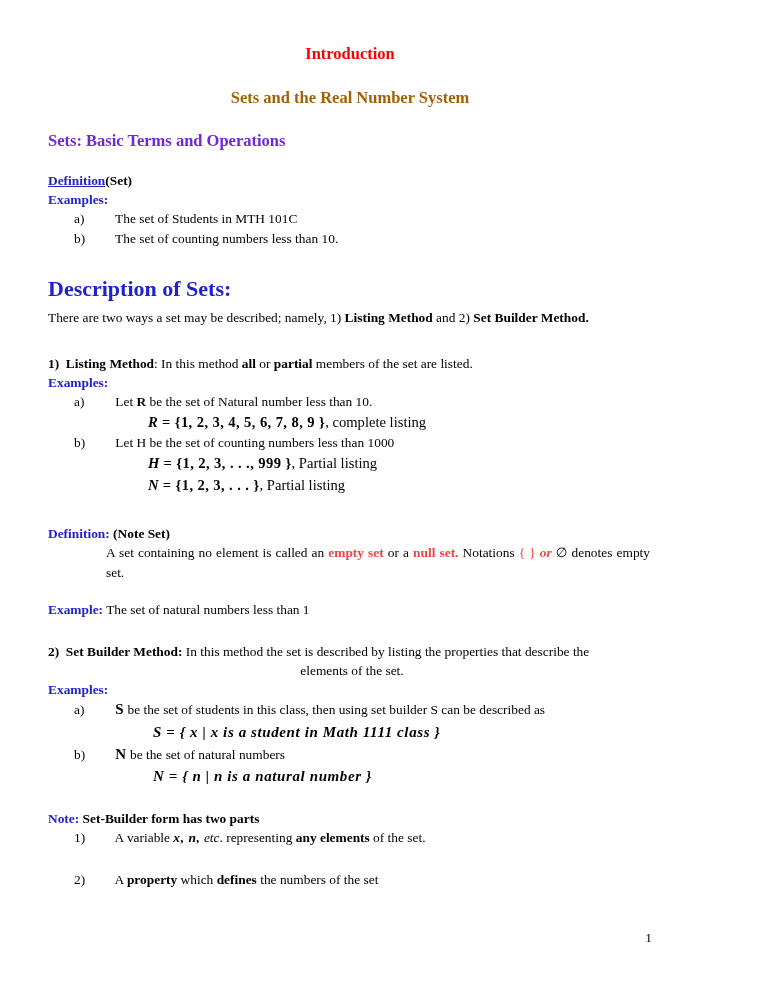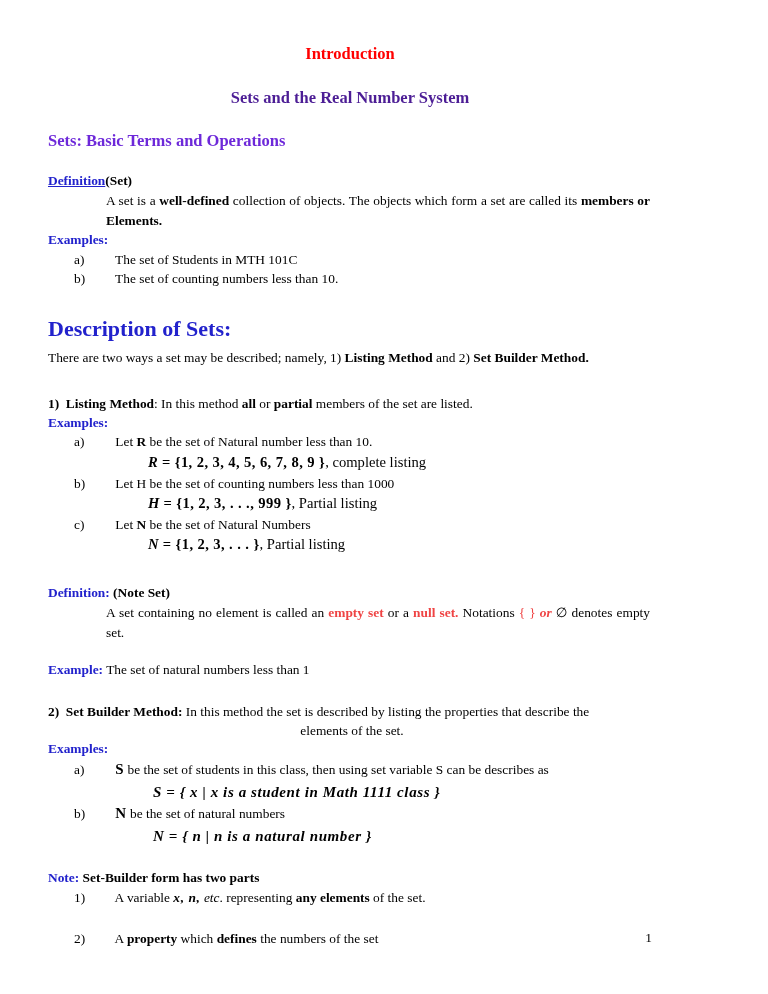--- a/index.html
+++ b/index.html
@@ -52,21 +52,21 @@
     font-weight: bold;
     color: #ff0000;
     margin: 0;
     padding-top: 44px;
     line-height: 1.2;
   }
   .title-sub {
     text-align: center;
     font-size: 16.5px;
     font-weight: bold;
-    color: #4c1d95;
+    color: #a16207;
     margin: 0;
     padding-top: 24px;
     line-height: 1.2;
   }
   .h-section {
     font-size: 16.5px;
     font-weight: bold;
     color: #6d28d9;
     margin: 0;
     padding-top: 23px;
@@ -162,23 +162,20 @@
   <div class="title-sub">Sets and the Real Number System</div>
 
   <div class="h-section">Sets: Basic Terms and Operations</div>
 
   <div class="gap22"></div>
 
   <div class="blk">
     <span class="b blue underscore">Definition</span><span class="b">(Set)</span>
   </div>
 
-  <div class="para-just">
-    <span>A set is a </span><span class="b">well-defined</span><span> collection of objects. The objects which form a set are called its </span><span class="b">members or Elements.</span>
-  </div>
 
   <div class="lbl">Examples:</div>
 
   <ul class="lst">
     <li>
       <span class="marker">a)</span>
       <span>The set of Students in MTH 101C</span>
     </li>
     <li>
       <span class="marker">b)</span>
@@ -220,26 +217,20 @@
     <li>
       <span class="marker">b)</span>
       <span>Let </span><span>H</span><span> be the set of counting numbers less than 1000</span>
     </li>
   </ul>
   <div class="eq">
     <span class="math">H</span>
     <span class="mathn">= {1,  2,  3,  .  .  .,   999 }</span><span>, Partial listing</span>
   </div>
 
-  <ul class="lst">
-    <li>
-      <span class="marker">c)</span>
-      <span>Let </span><span class="b">N</span><span> be the set of Natural Numbers</span>
-    </li>
-  </ul>
   <div class="eq">
     <span class="math">N</span>
     <span class="mathn">= {1,  2,  3,  .  .  .   }</span><span>, Partial listing</span>
   </div>
 
   <div class="gap28"></div>
 
   <div class="blk">
     <span class="b blue">Definition:</span><span class="b"> (Note Set)</span>
   </div>
@@ -261,21 +252,21 @@
   <div class="hang" style="margin-left:22px;">
     <span class="b">2)</span>&nbsp;&nbsp;<span class="b">Set Builder Method:</span><span> In this method the set is described by listing the properties that describe the</span>
   </div>
   <div class="center-ind">elements of the set.</div>
 
   <div class="lbl">Examples:</div>
 
   <ul class="lst">
     <li>
       <span class="marker">a)</span>
-      <span class="mathn" style="font-size:15px;">S</span><span> be the set of students in this class, then using set variable S can be describes as</span>
+      <span class="mathn" style="font-size:15px;">S</span><span> be the set of students in this class, then using set builder S can be described as</span>
     </li>
   </ul>
   <div class="eq math" style="margin-left:105px;font-size:15px;">S = { x | x  is  a  student  in Math 1111 class }</div>
 
   <ul class="lst">
     <li>
       <span class="marker">b)</span>
       <span class="mathn" style="font-size:15px;">N</span><span> be the set of natural numbers</span>
     </li>
   </ul>

